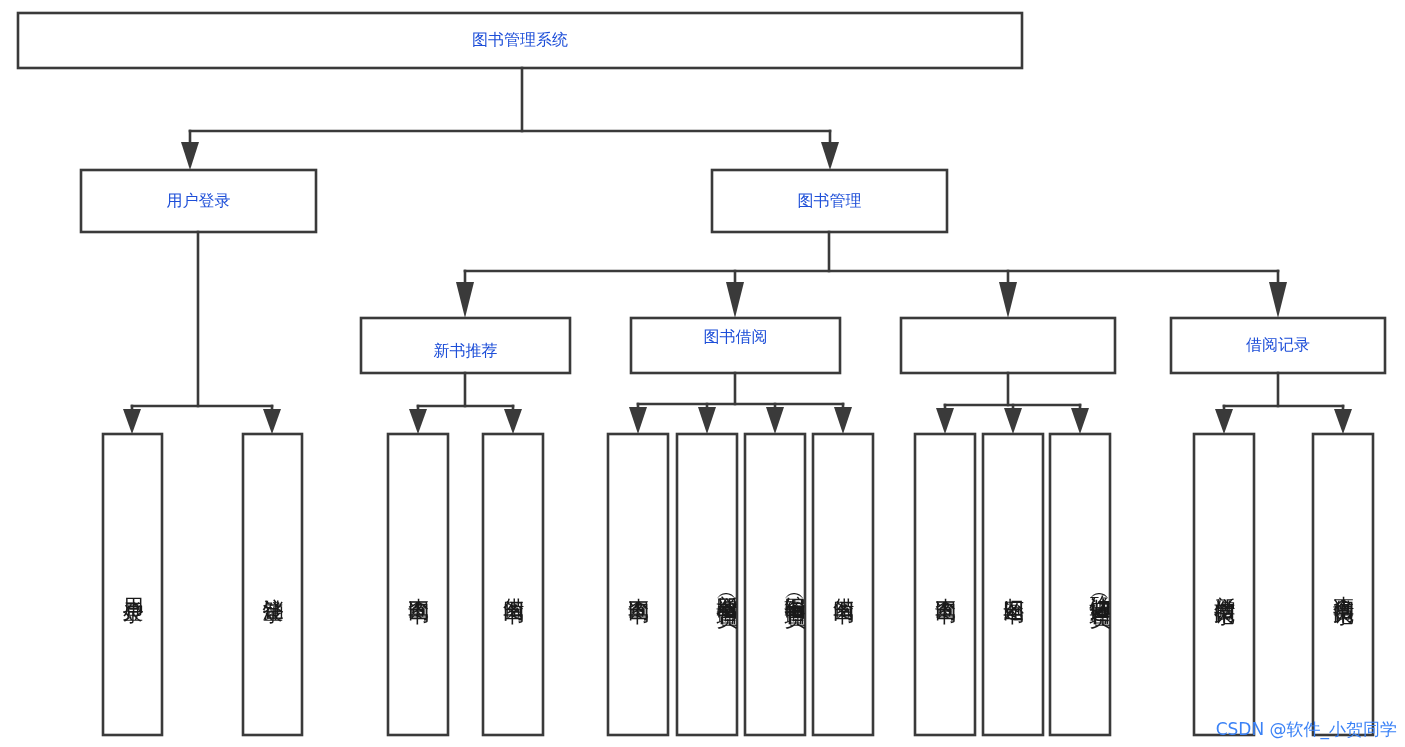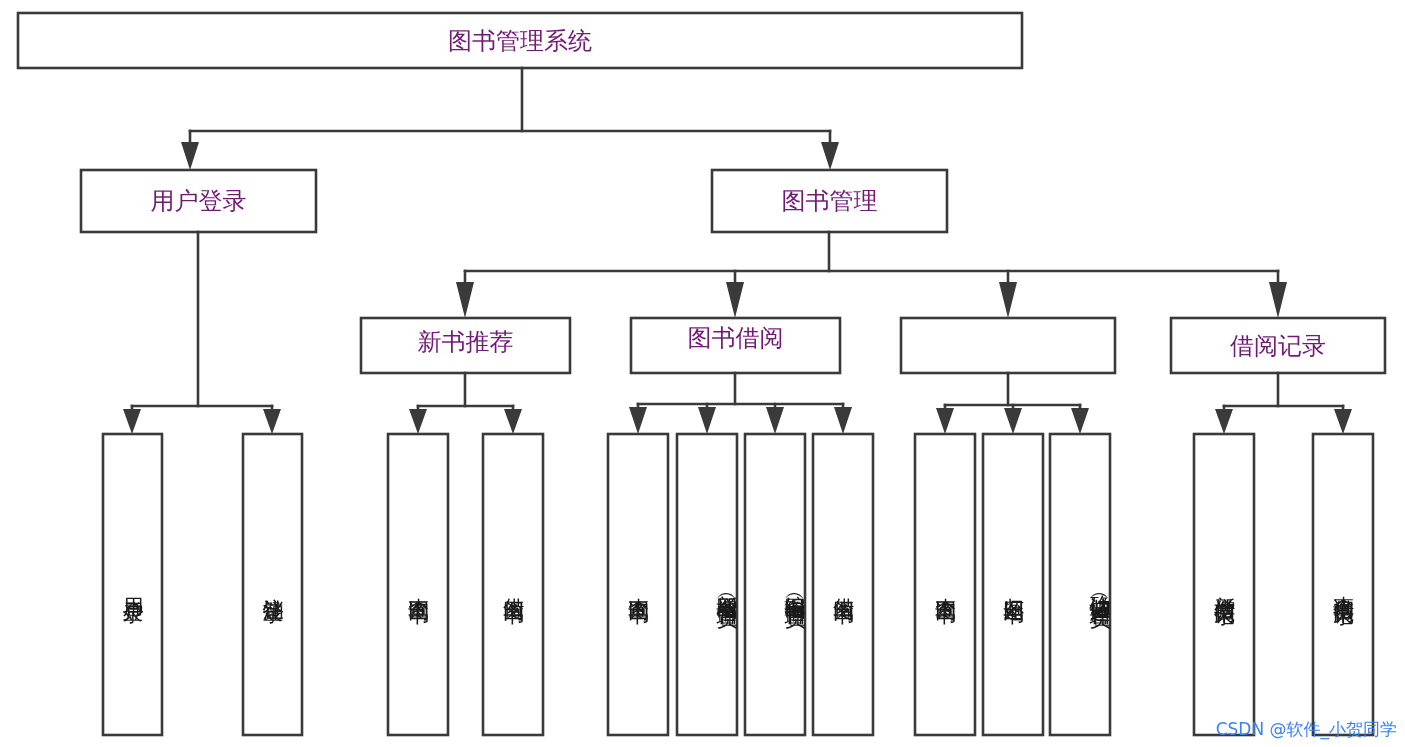--- a/index.html
+++ b/index.html
@@ -56,22 +56,22 @@
     text-align: left;
   }
   .vtext.centered {
     display: flex;
     align-items: center;
     justify-content: center;
   }
   .htext {
     position: absolute;
     font-family: "DejaVu Sans", "Liberation Sans", sans-serif;
-    font-size: 24px;
-    color: #701a75;
+    font-size: 16px;
+    color: #1d4ed8;
     display: flex;
     align-items: center;
     justify-content: center;
     white-space: nowrap;
     pointer-events: none;
     text-align: right;
   }
   #watermark {
     position: absolute;
     right: 8px;
@@ -176,21 +176,21 @@
 
     <rect class="node-box" x="1194" y="434" width="60" height="301"></rect>
     <rect class="node-box" x="1313" y="434" width="60" height="301"></rect>
   </svg>
 
   <div class="htext" style="left:18px; top:13px; width:1004px; height:55px;">图书管理系统</div>
 
   <div class="htext" style="left:81px; top:170px; width:235px; height:62px;">用户登录</div>
   <div class="htext" style="left:712px; top:170px; width:235px; height:62px;">图书管理</div>
 
-  <div class="htext" style="left:361px; top:314px; width:209px; height:55px;">新书推荐</div>
+  <div class="htext" style="left:361px; top:324px; width:209px; height:55px;">新书推荐</div>
   <div class="htext" style="left:631px; top:310px; width:209px; height:55px;">图书借阅</div>
   <div class="htext" style="left:1171px; top:318px; width:214px; height:55px;">借阅记录</div>
 
   <div class="vtext centered" style="left:103px; top:434px; width:59px; height:301px;">用户登录</div>
   <div class="vtext centered" style="left:243px; top:434px; width:59px; height:301px;">注销登录</div>
 
   <div class="vtext centered" style="left:388px; top:434px; width:60px; height:301px;">查询图书</div>
   <div class="vtext centered" style="left:483px; top:434px; width:60px; height:301px;">借阅图书</div>
 
   <div class="vtext centered" style="left:608px; top:434px; width:60px; height:301px;">查询图书</div>

